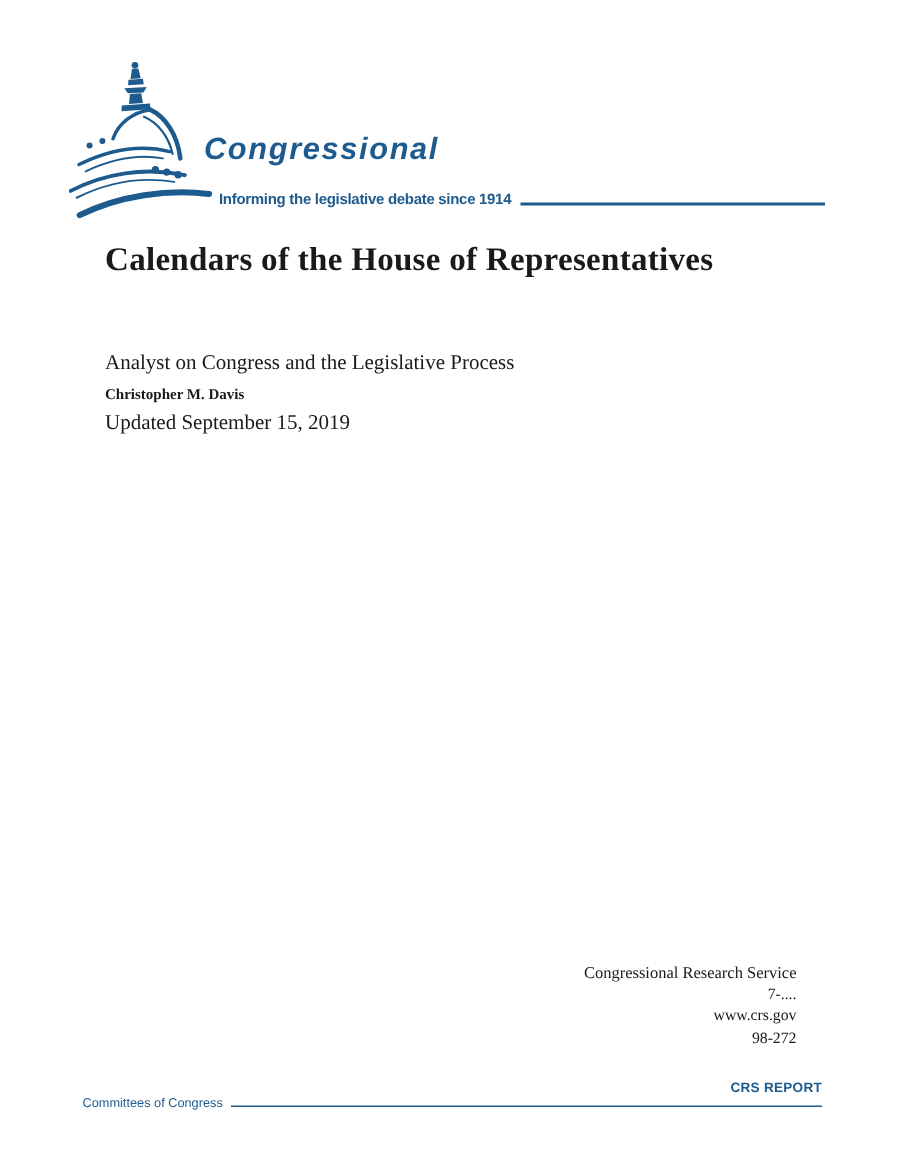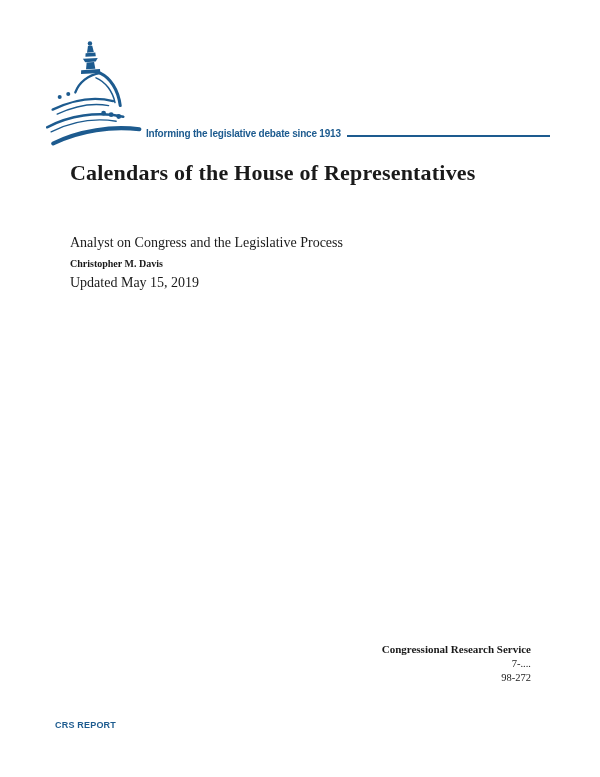--- a/index.html
+++ b/index.html
@@ -100,36 +100,37 @@
   .pub-info {
     position: absolute;
     right: 69px;
     top: 642px;
     text-align: right;
     font-size: 10.5px;
     line-height: 14.6px;
     white-space: nowrap;
   }
   .pub-info .org {
-    font-weight: bold;
+    font-weight: normal;
     font-size: 11px;
     text-align: right;
   }
 
   
   .crs-footer {
     position: absolute;
     left: 55px;
     top: 720px;
     width: 493px;
     font-family: "Liberation Sans", sans-serif;
     font-size: 8.5px;
     line-height: 10px;
     color: var(--crs-blue, #1d5b8f);
     white-space: nowrap;
+    text-align: right;
   }
   .crs-footer .l1 {
     font-weight: bold;
     font-size: 9px;
     letter-spacing: 0.2px;
   }
   .crs-footer .l3-row {
     display: flex;
     align-items: flex-end;
   }
@@ -171,36 +172,42 @@
       <circle cx="64.5" cy="75" r="2.4" fill="currentColor" stroke="none"></circle>
       <circle cx="72" cy="76.8" r="2.4" fill="currentColor" stroke="none"></circle>
 
       <path d="M1,87.5 C 23,76 50,71.5 76.5,77" stroke-width="2.5"></path>
       <path d="M5,92 C 25,82 47.5,78 69.5,81.5" stroke-width="1.3"></path>
       <path d="M7,103.5 C 33,90.5 66,86 92.5,89.5" stroke-width="4"></path>
     </g>
   </svg>
 
   <div class="wordmark">
+    <div>Congressional</div>
   </div>
 
   <div class="tagline-row">
-    <span>Informing the legislative debate since 1913</span>
+    <span>Informing the legislative debate since 1914</span>
     <span class="rule"></span>
   </div>
 
   <h1 class="report-title">Calendars of the House of Representatives</h1>
 
   <div class="author-name">Christopher M. Davis</div>
   <div class="author-role">Analyst on Congress and the Legislative Process</div>
-  <div class="updated-date">Updated May 15, 2019</div>
+  <div class="updated-date">Updated September 15, 2019</div>
 
   <div class="pub-info">
     <div class="org">Congressional Research Service</div>
     <div>7-....</div>
+    <div>www.crs.gov</div>
     <div>98-272</div>
   </div>
 
   <div class="crs-footer">
     <div class="l1">CRS REPORT</div>
+    <div class="l3-row">
+      <span>Committees of Congress</span>
+      <span class="rule"></span>
+    </div>
   </div>
 
 </div>
 
 </body></html>

